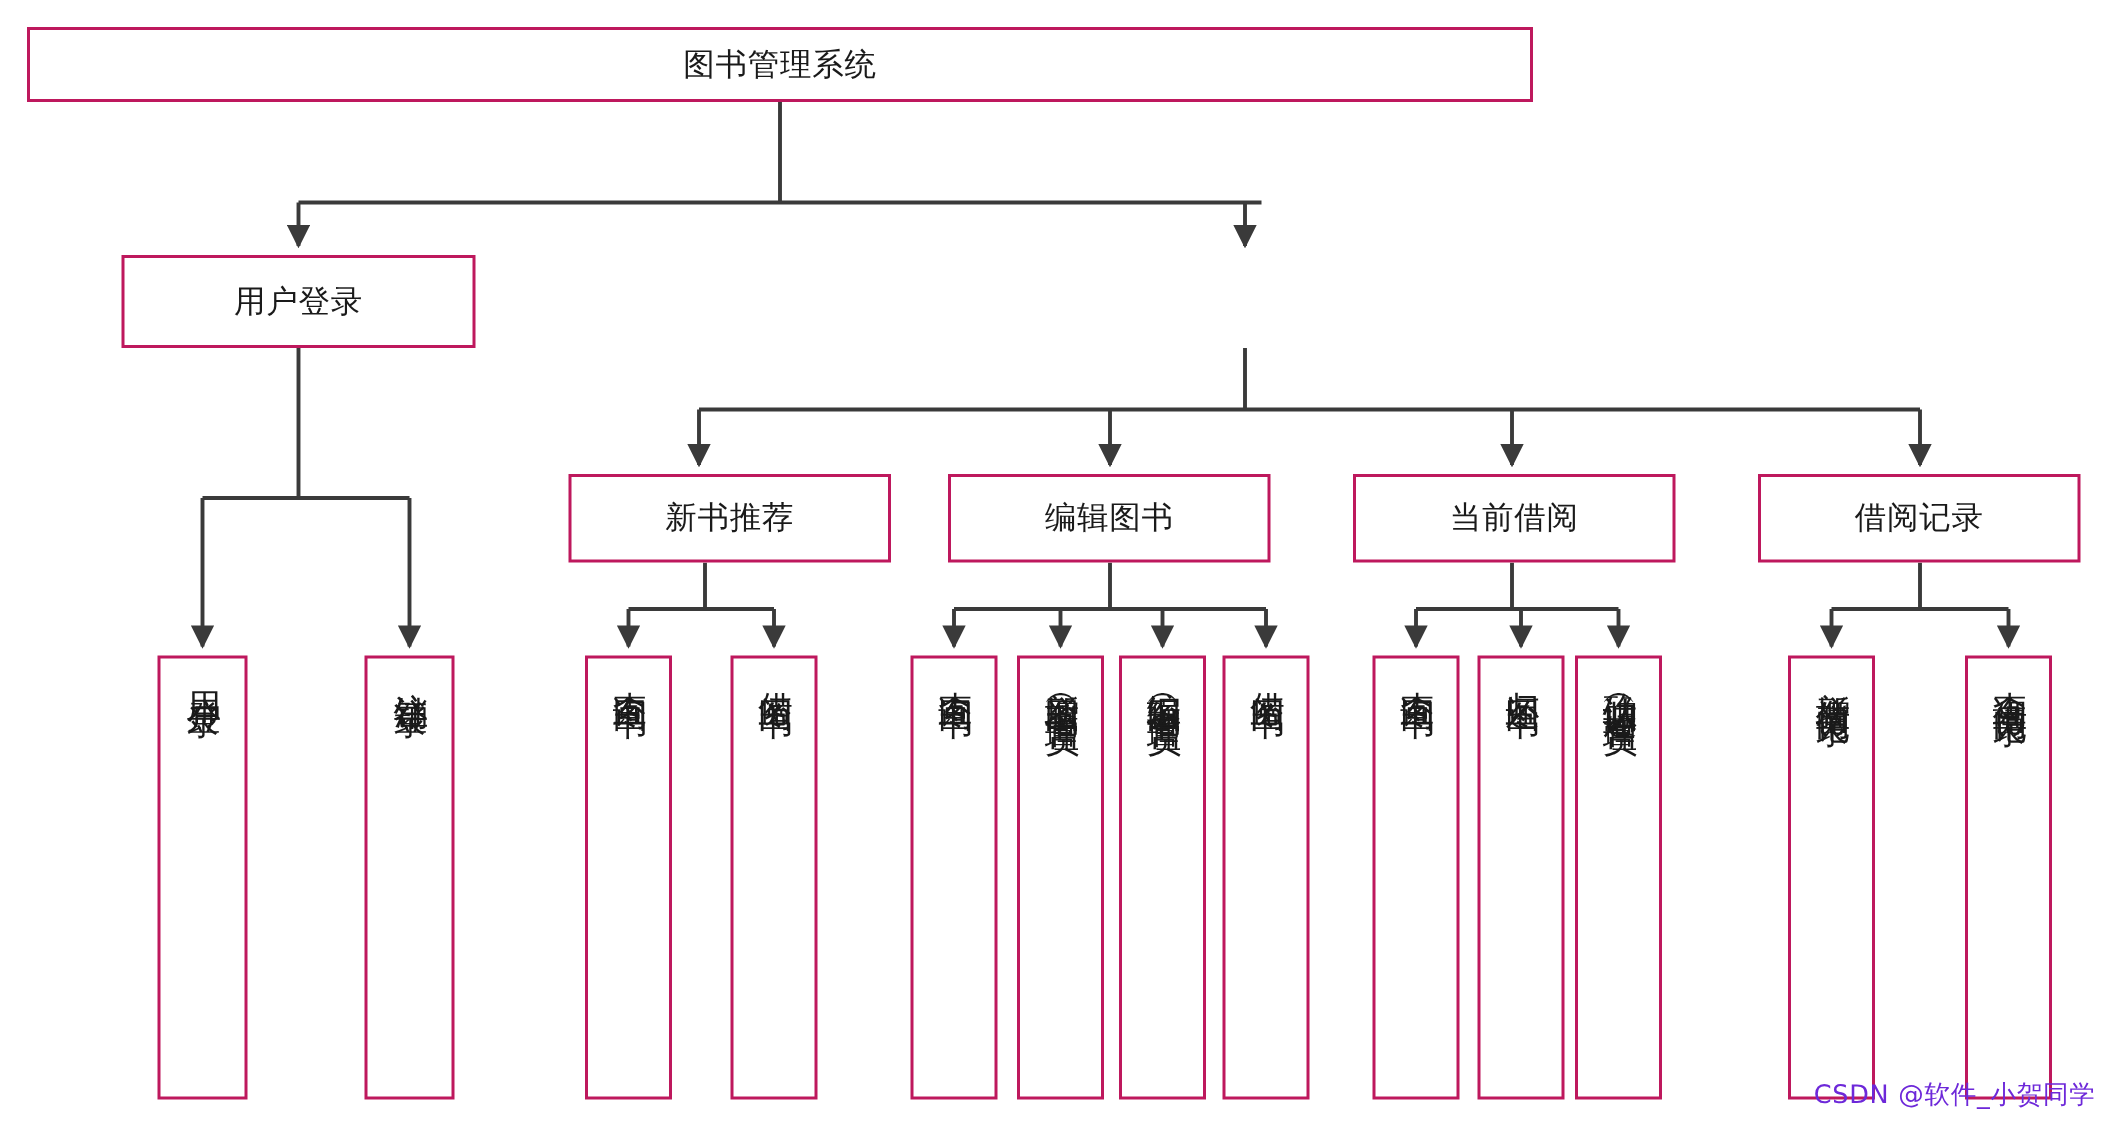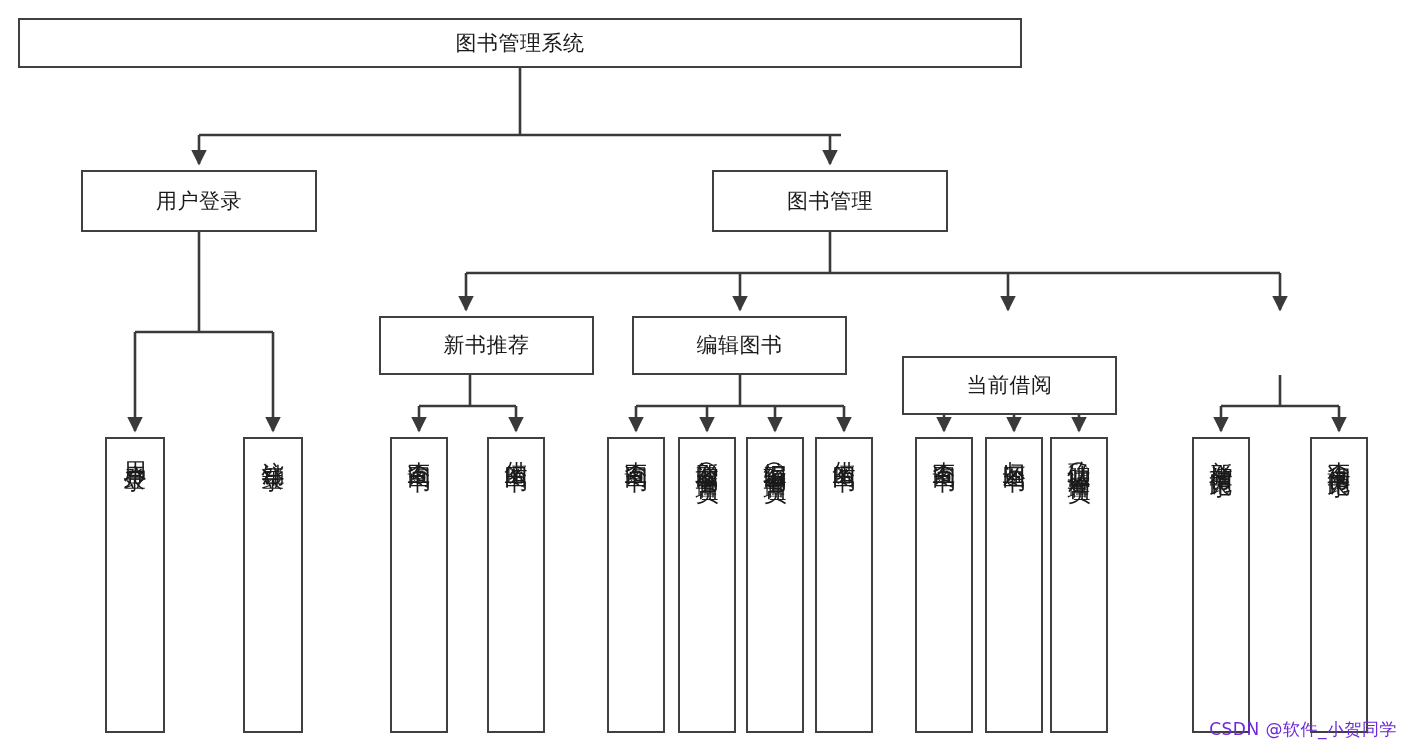--- a/index.html
+++ b/index.html
@@ -21,21 +21,21 @@
     position: absolute;
     left: 0;
     top: 0;
     width: 1405px;
     height: 747px;
   }
   .node {
     position: absolute;
     box-sizing: border-box;
     background: #ffffff;
-    border: 2px solid #404040;
+    border: 2px solid #be185d;
     display: flex;
     align-items: center;
     justify-content: center;
     z-index: 3;
   }
   .node .lbl {
     color: #1a1a1a;
     line-height: 1.25;
     white-space: nowrap;
     text-align: center;
@@ -126,32 +126,32 @@
     </g>
   </svg>
 
   <div class="node root horiz" id="n-root" style="left: 18px; top: 18px; width: 1004px; height: 50px;">
     <span class="lbl">图书管理系统</span>
   </div>
 
   <div class="node horiz" id="n-l2-0" style="left: 81px; top: 170px; width: 236px; height: 62px;">
     <span class="lbl">用户登录</span>
   </div>
-  <div class="node horiz" id="n-l2-1" style="left: 712px; top: 170px; width: 236px; height: 62px;">
-    <span class="lbl">图书管理</span>
-  </div>
 
   <div class="node horiz" id="n-l3-0" style="left: 363px; top: 316px; width: 215px; height: 59px; margin-left: 16px;">
     <span class="lbl">新书推荐</span>
   </div>
   <div class="node horiz" id="n-l3-1" style="left: 632px; top: 316px; width: 215px; height: 59px;">
     <span class="lbl">编辑图书</span>
   </div>
-  <div class="node horiz" id="n-l3-2" style="left: 902px; top: 316px; width: 215px; height: 59px; margin-top: 40px;">
+  <div class="node horiz" id="n-l3-2" style="left: 902px; top: 316px; width: 215px; height: 59px;">
     <span class="lbl">当前借阅</span>
+  </div>
+  <div class="node horiz" id="n-l3-3" style="left: 1172px; top: 316px; width: 215px; height: 59px;">
+    <span class="lbl">借阅记录</span>
   </div>
 
   <div class="node vert" id="n-lf-0" style="left: 105px; top: 437px; width: 60px; height: 296px;">
     <span class="lbl">用户登录</span>
   </div>
   <div class="node vert" id="n-lf-1" style="left: 243px; top: 437px; width: 60px; height: 296px;">
     <span class="lbl">注销登录</span>
   </div>
   <div class="node vert" id="n-lf-2" style="left: 390px; top: 437px; width: 58px; height: 296px;">
     <span class="lbl">查询图书</span>

